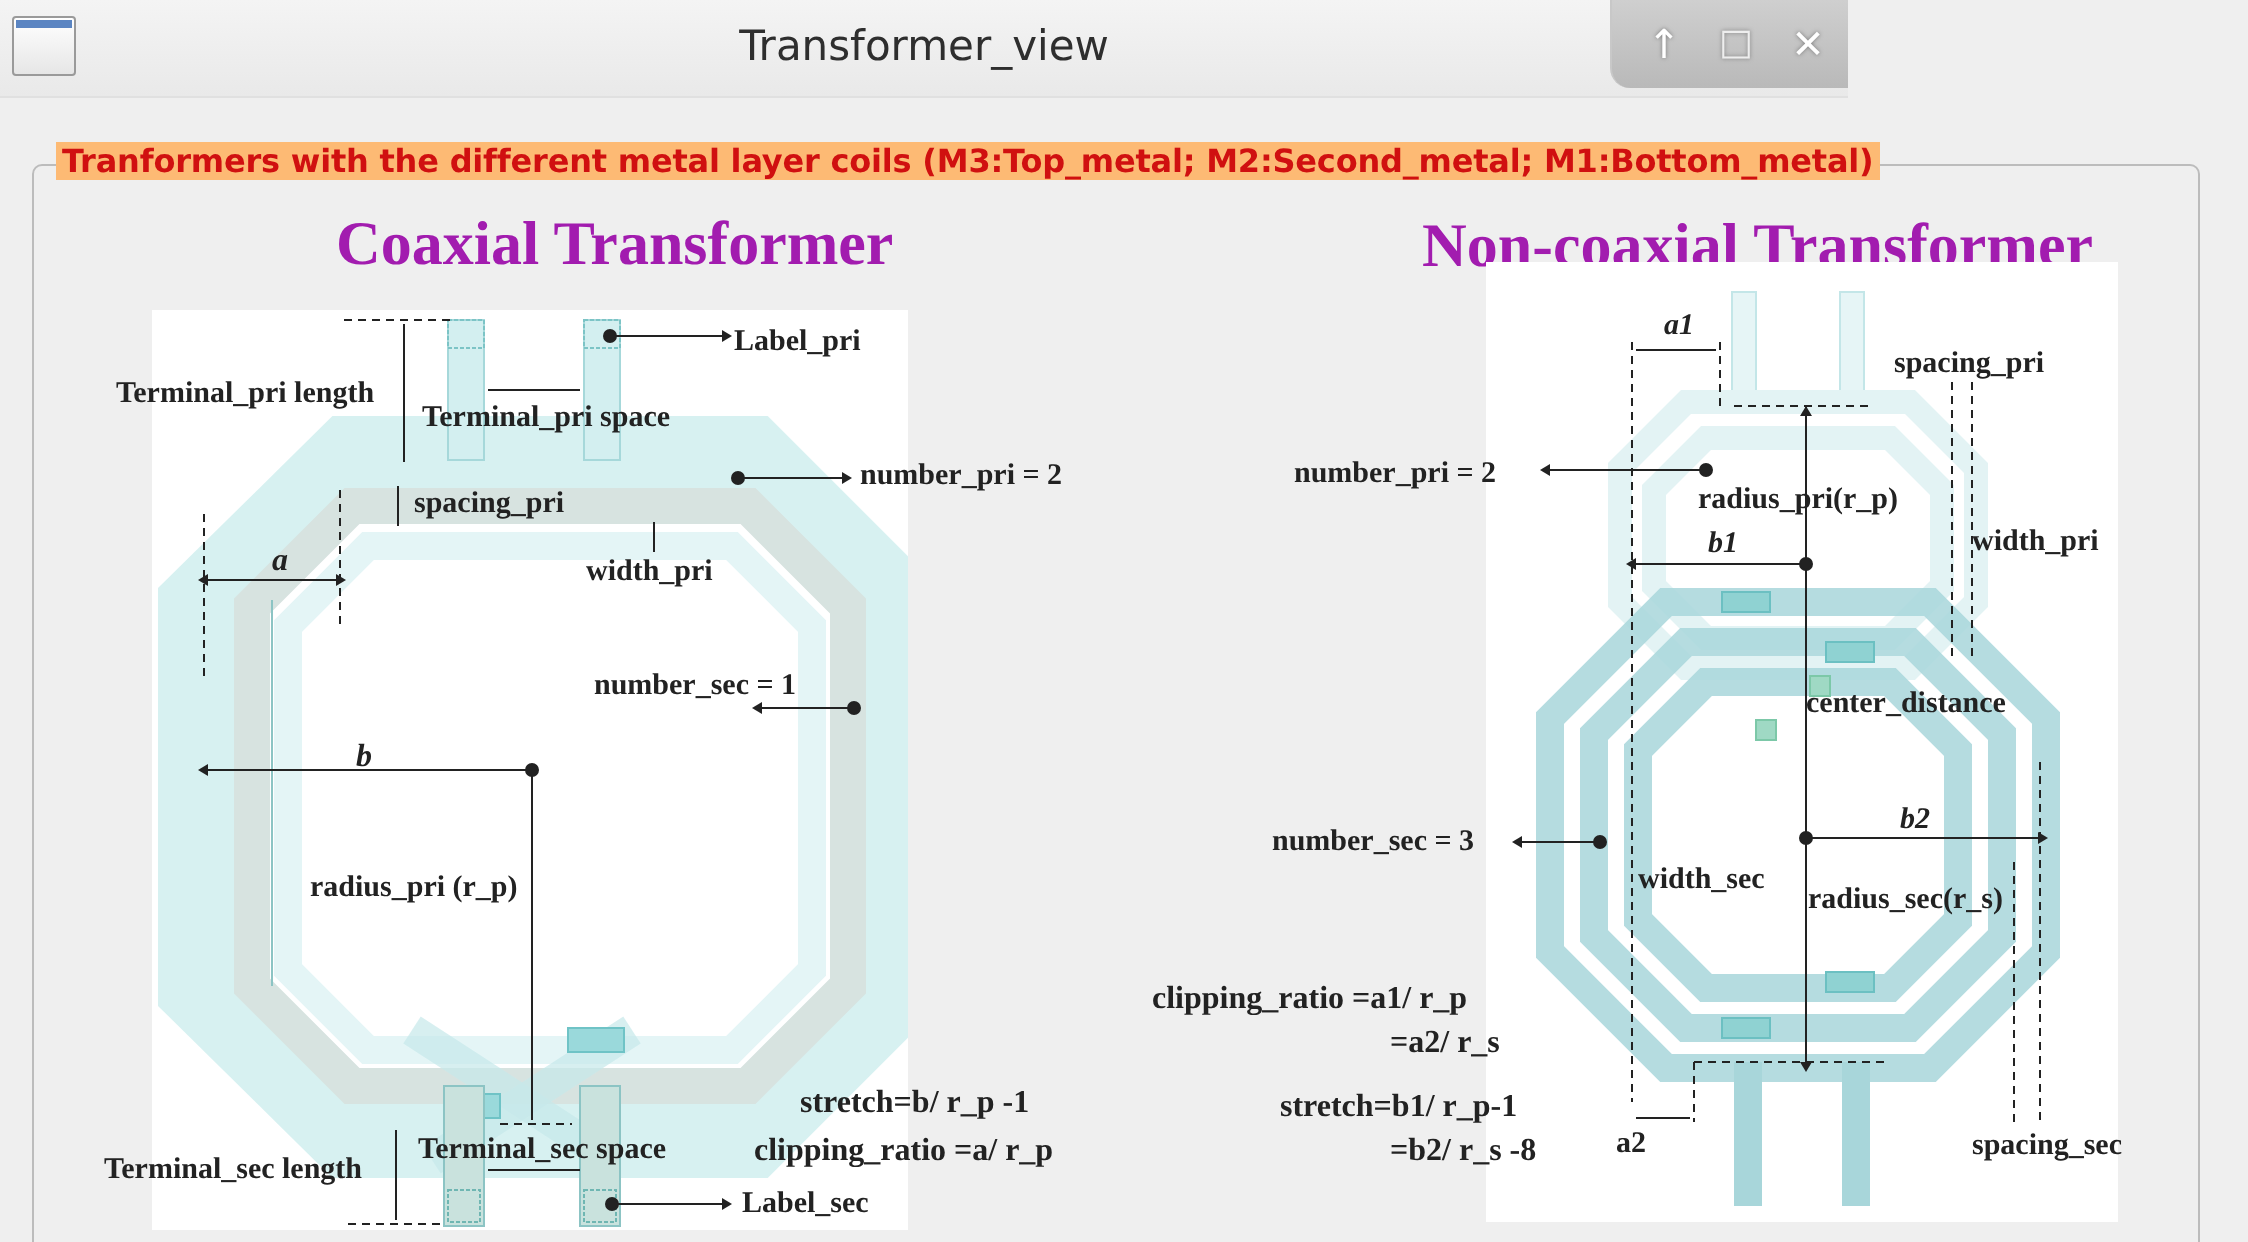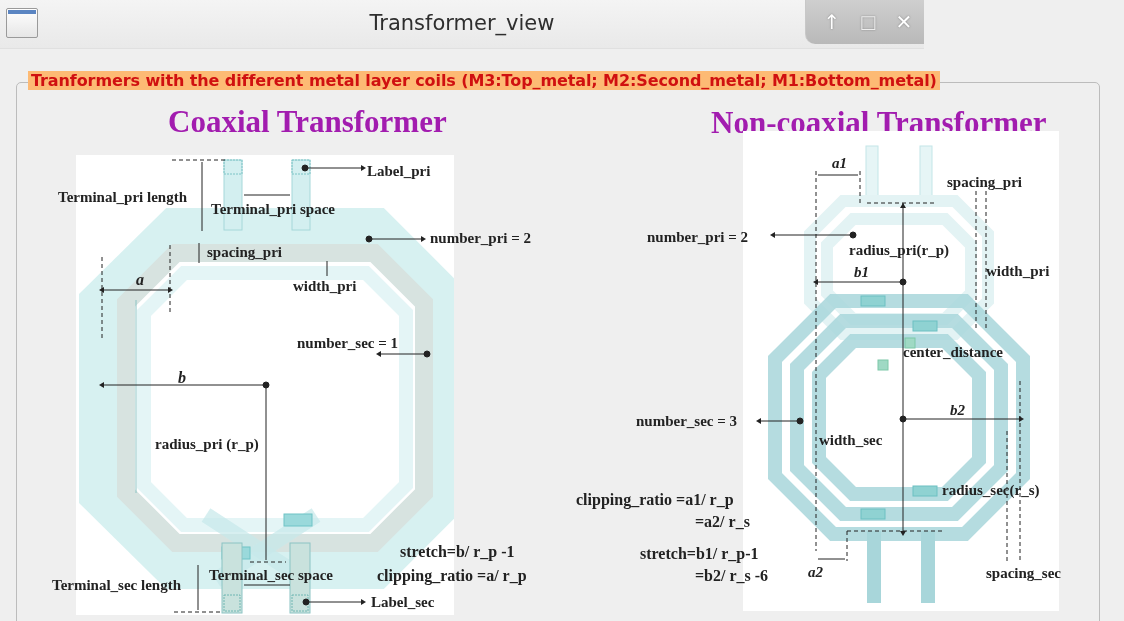--- a/index.html
+++ b/index.html
@@ -197,19 +197,19 @@
 <div class="lbl" style="left:832px;top:155px;font-style:italic;">a1</div>
 <div class="lbl" style="left:947px;top:174px;">spacing_pri</div>
 <div class="lbl" style="left:647px;top:229px;">number_pri = 2</div>
 <div class="lbl" style="left:849px;top:242px;text-align:center;">radius_pri(r_p)</div>
 <div class="lbl" style="left:986px;top:263px;">width_pri</div>
 <div class="lbl" style="left:854px;top:264px;font-style:italic;">b1</div>
 <div class="lbl" style="left:903px;top:344px;">center_distance</div>
 <div class="lbl" style="left:636px;top:413px;">number_sec = 3</div>
 <div class="lbl" style="left:819px;top:432px;">width_sec</div>
 <div class="lbl" style="left:950px;top:402px;font-style:italic;">b2</div>
-<div class="lbl" style="left:904px;top:482px;padding-left:38px;">radius_sec(r_s)</div>
+<div class="lbl" style="left:904px;top:442px;">radius_sec(r_s)</div>
 <div class="lbl" style="left:576px;top:491px;font-size:16px;">clipping_ratio =a1/ r_p</div>
 <div class="lbl" style="left:695px;top:513px;font-size:16px;">=a2/ r_s</div>
 <div class="lbl" style="left:640px;top:545px;font-size:16px;">stretch=b1/ r_p-1</div>
-<div class="lbl" style="left:695px;top:567px;font-size:16px;">=b2/ r_s -6</div>
-<div class="lbl" style="left:808px;top:564px;font-style:italic;">a2</div>
+<div class="lbl" style="left:695px;top:567px;font-size:16px;">=b2/ r_s -8</div>
+<div class="lbl" style="left:808px;top:564px;">a2</div>
 <div class="lbl" style="left:986px;top:565px;">spacing_sec</div>
 
 </body></html>

